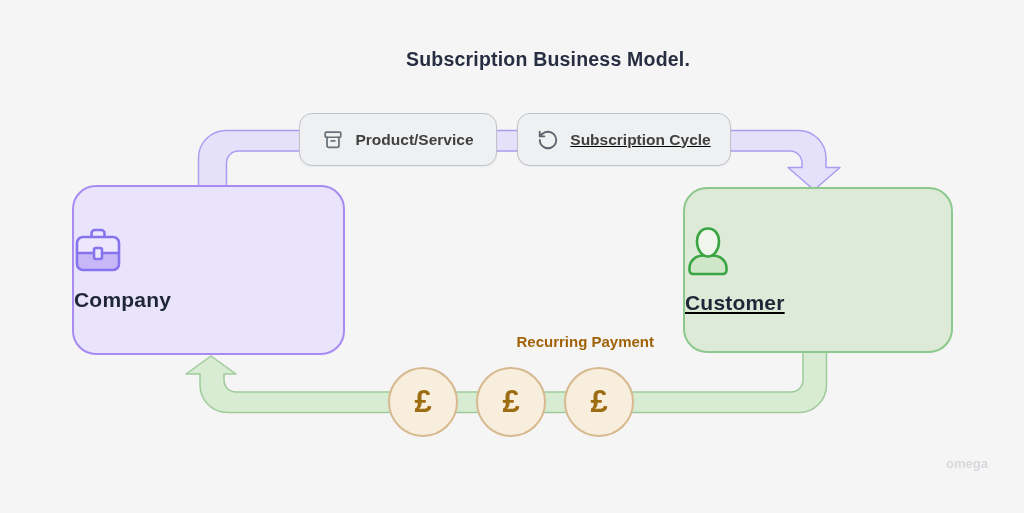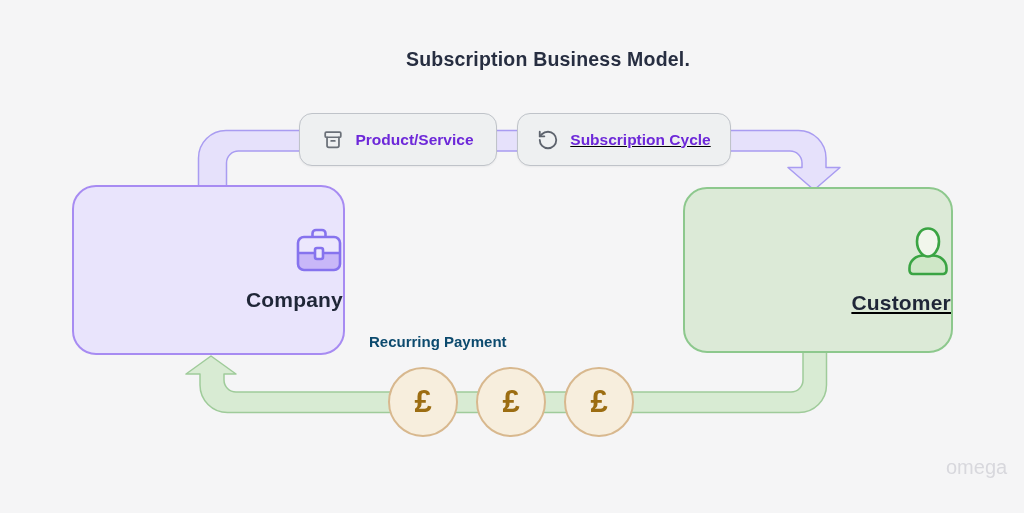--- a/index.html
+++ b/index.html
@@ -15,61 +15,61 @@
     position: absolute; z-index: 3; left: 0; top: 48px; width: 1024px;
     text-align: center; font-size: 19.5px; font-weight: 700;
     color: #272e41; letter-spacing: .2px; padding-left: 36px;
   }
 
   #flow-svg { position: absolute; left: 0; top: 0; z-index: 1; }
 
   .entity {
     position: absolute; z-index: 2; box-sizing: border-box;
     border-radius: 24px; display: flex; flex-direction: column;
-    align-items: flex-end; justify-content: center; gap: 15px;
+    align-items: flex-start; justify-content: center; gap: 15px;
   }
   .entity-company {
     left: 72px; top: 185px; width: 273px; height: 170px;
     background: #e9e4fc; border: 2px solid #a78bf2;
   }
   .entity-customer {
     left: 683px; top: 187px; width: 270px; height: 166px;
     background: #dcead7; border: 2px solid #8dc88d; text-decoration: underline;
   }
   .entity-label { font-size: 21px; font-weight: 700; color: #1f2637; letter-spacing: .2px; }
   .entity-icon { line-height: 0; }
 
   .pill {
     position: absolute; z-index: 2; top: 113px; height: 53px; box-sizing: border-box;
     background: #eef0f1; border: 1.5px solid #bfc3c9; border-radius: 13px;
     display: flex; align-items: center; justify-content: center; gap: 11px;
     box-shadow: 0 1px 2px rgba(0,0,0,.05);
   }
   .pill-product { left: 299px; width: 198px; }
   .pill-cycle   { left: 517px; width: 214px; text-decoration: underline; }
-  .pill-label { font-size: 15.5px; font-weight: 700; color: #6d28d9; }
+  .pill-label { font-size: 15.5px; font-weight: 700; color: #404040; }
   .pill-icon { line-height: 0; }
 
   .payment-label {
-    position: absolute; z-index: 3; left: 369px; top: 333px; width: 246px;
-    text-align: left; font-size: 15px; font-weight: 700; color: #0c4a6e;
+    position: absolute; z-index: 3; left: 408px; top: 333px; width: 246px;
+    text-align: right; font-size: 15px; font-weight: 700; color: #a16207;
   }
 
   .coin {
     position: absolute; z-index: 2; top: 367px; width: 70px; height: 70px;
     box-sizing: border-box; border-radius: 50%;
     background: #f7eedd; border: 2px solid #d8b88e;
     display: flex; align-items: center; justify-content: center;
   }
   .coin-1 { left: 388px; } .coin-2 { left: 476px; } .coin-3 { left: 564px; }
   .coin span { font-size: 31px; font-weight: 700; color: #9c6d12; }
 
   .watermark {
     position: absolute; z-index: 3; left: 946px; top: 456px;
-    font-size: 20px; font-weight: 400; color: #d8d8dd; letter-spacing: 0;
+    font-size: 13px; font-weight: 700; color: #d8d8dd; letter-spacing: 0;
   }
 </style>
 </head>
 <body>
 
 <div class="canvas">
 
   <div class="title">Subscription Business Model.</div>
 
   <svg id="flow-svg" width="1024" height="513" viewBox="0 0 1024 513">

